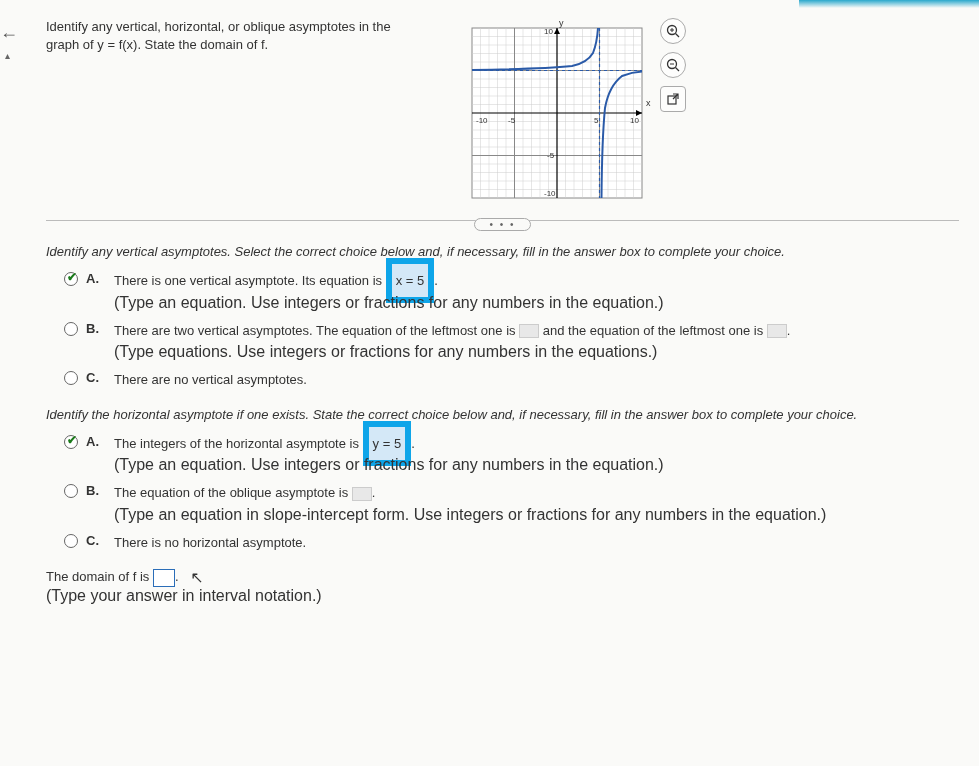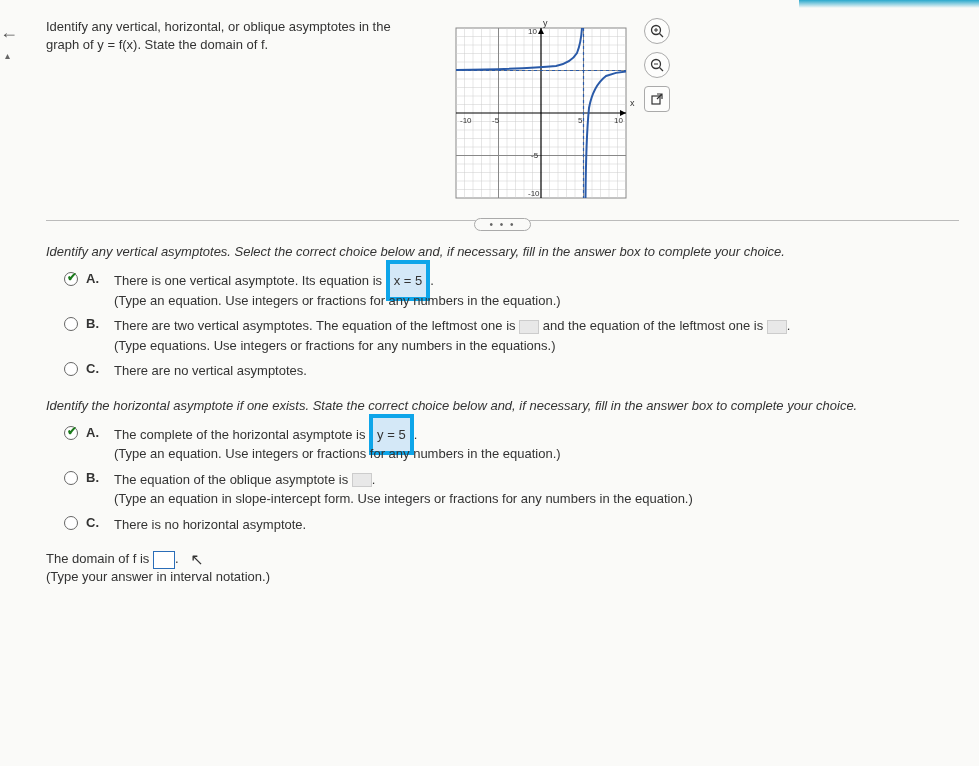--- a/index.html
+++ b/index.html
@@ -34,21 +34,21 @@
     top: 50px;
     font-size: 10px;
     color: #666;
   }
   .content {
     padding: 18px 20px 18px 46px;
   }
   .question-row {
     display: flex;
     align-items: flex-start;
-    gap: 40px;
+    gap: 56px;
     margin-bottom: 12px;
   }
   .question-text {
     max-width: 360px;
     line-height: 1.4;
   }
   .graph-area {
     display: flex;
     align-items: flex-start;
     gap: 8px;
@@ -117,31 +117,31 @@
     top: -3px;
     font-size: 12px;
     color: #1a7a1a;
     font-weight: bold;
   }
   .opt-letter { font-weight: bold; margin-right: 4px; min-width: 16px; }
   .opt-body { line-height: 1.5; }
   .ans-box {
     background: #d4e8f7;
     padding: 9px 4px;
-    border: 4px solid #0ea5e9;
+    border: 6px solid #0ea5e9;
   }
   .blank-box {
     display: inline-block;
     width: 20px;
     height: 14px;
     background: #e8e8e8;
     border: 1px solid #ccc;
     vertical-align: middle;
   }
-  .hint { font-size: 13px; }
+  .hint { font-size: 16px; }
   .domain-row { }
   .domain-input {
     display: inline-block;
     width: 22px;
     height: 18px;
     border: 1.5px solid #2a6db8;
     background: #fff;
     vertical-align: middle;
   }
   .cursor {
@@ -291,21 +291,21 @@
     </div>
   </div>
 
   <div class="section">
     <div class="prompt">Identify the horizontal asymptote if one exists. State the correct choice below and, if necessary, fill in the answer box to complete your choice.</div>
 
     <div class="option">
       <div class="radio selected"></div>
       <div class="opt-letter">A.</div>
       <div class="opt-body">
-        <span>The complete of the horizontal asymptote is </span>
+        <span>The integers of the horizontal asymptote is </span>
         <span class="ans-box">y = 5</span><span>.</span><br>
         <span class="hint">(Type an equation. Use integers or fractions for any numbers in the equation.)</span>
       </div>
     </div>
 
     <div class="option">
       <div class="radio"></div>
       <div class="opt-letter">B.</div>
       <div class="opt-body">
         <span>The equation of the oblique asymptote is </span>

